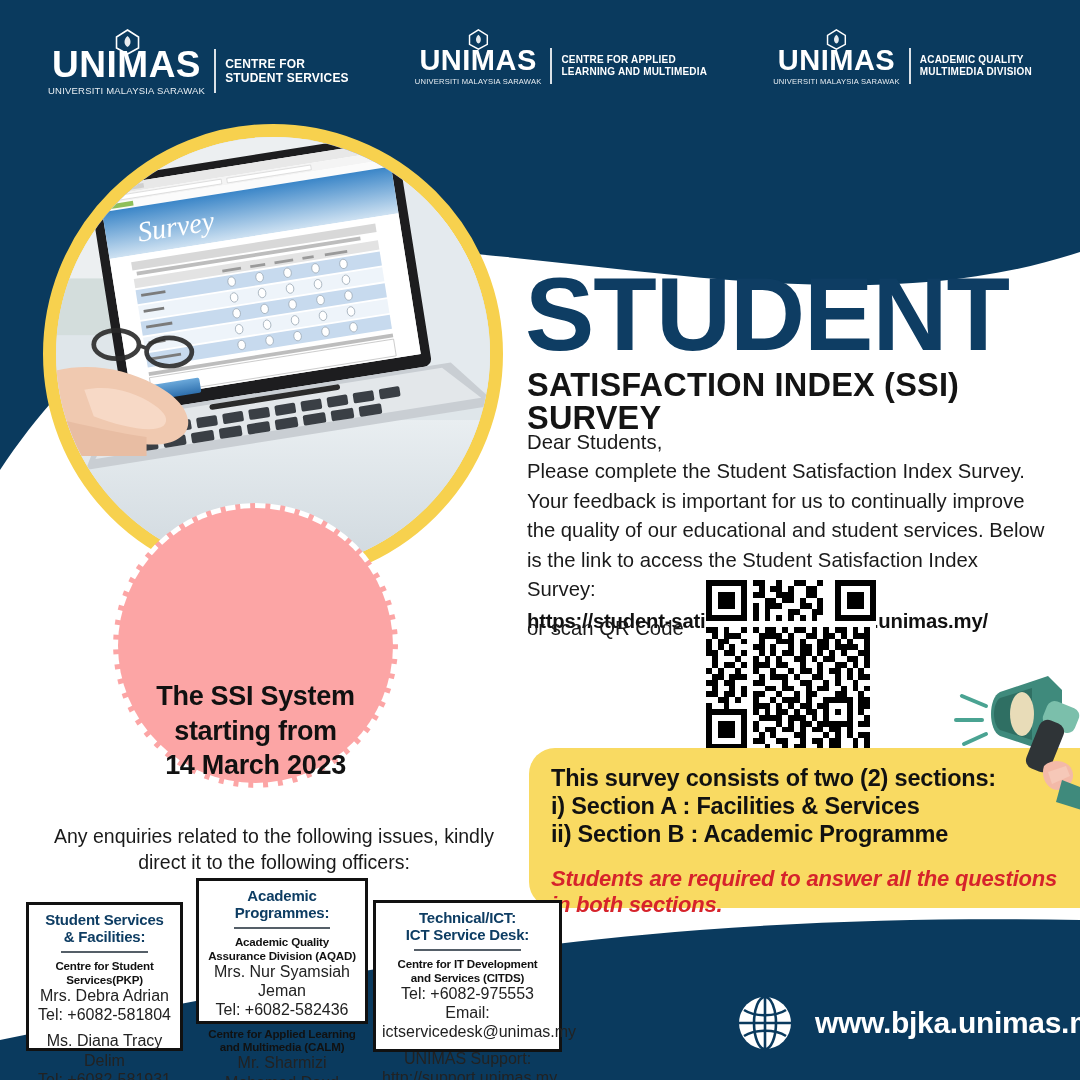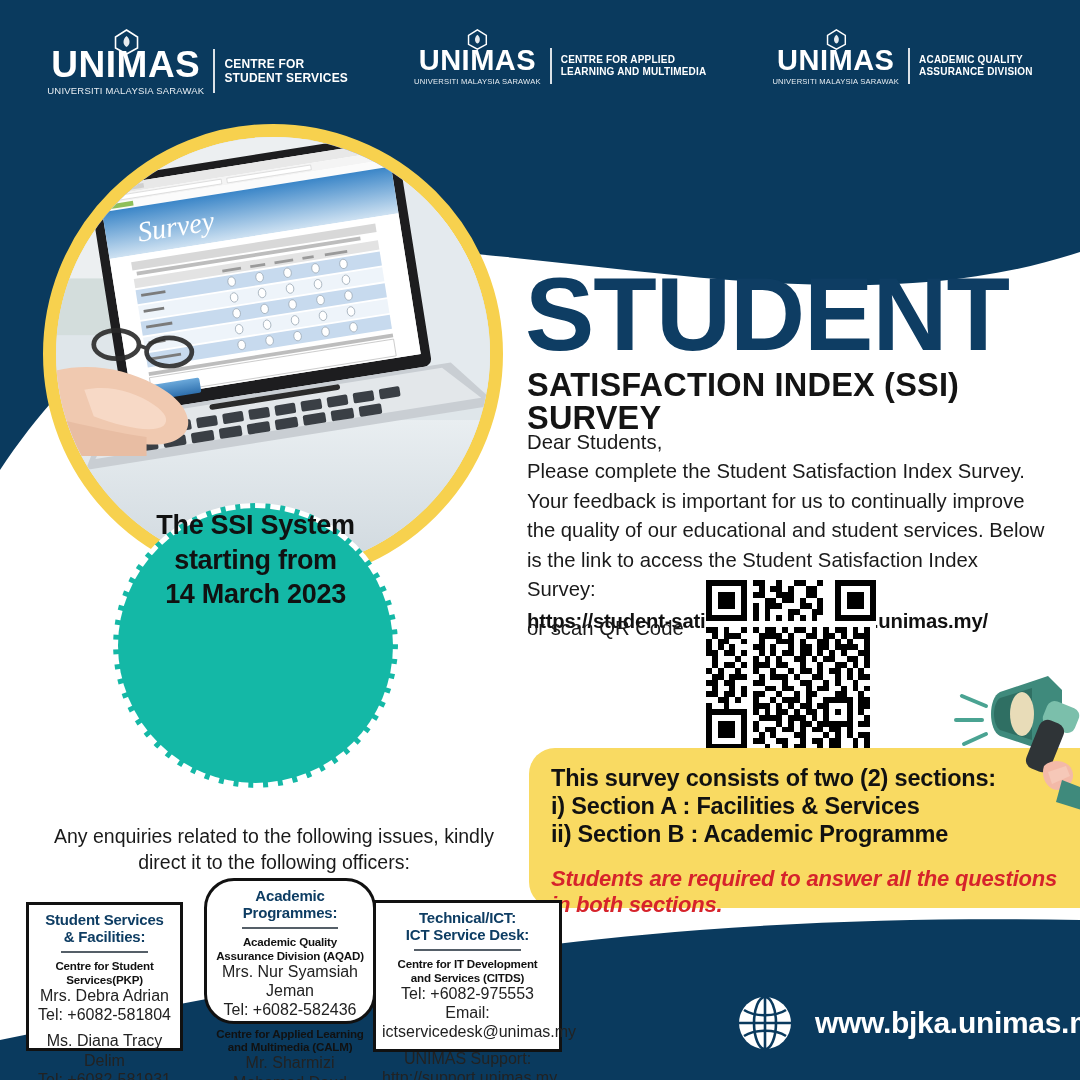--- a/index.html
+++ b/index.html
@@ -93,25 +93,25 @@
     background: #d8dfe4;
   }
   .photo-inner { position: absolute; inset: 0; }
 
   
   .badge {
     position: absolute;
     left: 113px; top: 503px;
     width: 285px; height: 285px;
     border-radius: 50%;
-    background: #14b8a6;
+    background: #fca5a5;
     border: 5px dashed #ffffff;
     z-index: 16;
     display: flex;
-    align-items: flex-start;
+    align-items: flex-end;
     justify-content: center;
     text-align: center;
   }
   .badge-text {
     color: #111111;
     font-weight: bold;
     font-size: 27px;
     line-height: 1.28;
     letter-spacing: -0.3px;
     padding: 0 14px;
@@ -249,21 +249,21 @@
     letter-spacing: -0.2px;
   }
   .card-line {
     color: #222222;
     font-size: 16px;
     line-height: 1.2;
   }
   .card-gap { height: 7px; }
 
   .card1 { left: 0px;   top: 28px;  width: 157px; height: 149px; }
-  .card2 { left: 178px; top: 4px;   width: 172px; height: 146px; border-radius: 30px; }
+  .card2 { left: 170px; top: 4px;   width: 172px; height: 146px; }
   .card3 { left: 347px; top: 26px;  width: 189px; height: 152px; }
 
   
   .footer-row {
     position: absolute;
     left: 737px; top: 995px;
     display: flex;
     align-items: center;
     gap: 22px;
     z-index: 20;
@@ -351,21 +351,21 @@
             <path d="M13 1 L24 8 L24 19 L13 25 L2 19 L2 8 Z" fill="none" stroke="#ffffff" stroke-width="1.8"></path>
             <path d="M13 7 C9 10 9 16 13 18 C17 16 17 10 13 7 Z" fill="#ffffff" opacity="0.9"></path>
           </svg>
           <span>UNIMAS</span>
         </div>
         <div class="logo-sub">UNIVERSITI MALAYSIA SARAWAK</div>
       </div>
       <div class="logo-divider"></div>
       <div class="logo-tag">
         <div>ACADEMIC QUALITY</div>
-        <div>ASSURANCE DIVISION</div>
+        <div>MULTIMEDIA DIVISION</div>
       </div>
     </div>
 
   </div>
 
   <div class="photo-circle">
     <svg class="photo-inner" viewBox="0 0 460 460" preserveAspectRatio="xMidYMid slice">
 
       <rect x="0" y="0" width="460" height="460" fill="#dfe6ea"></rect>
       <rect x="0" y="0" width="460" height="150" fill="#eceff1"></rect>

